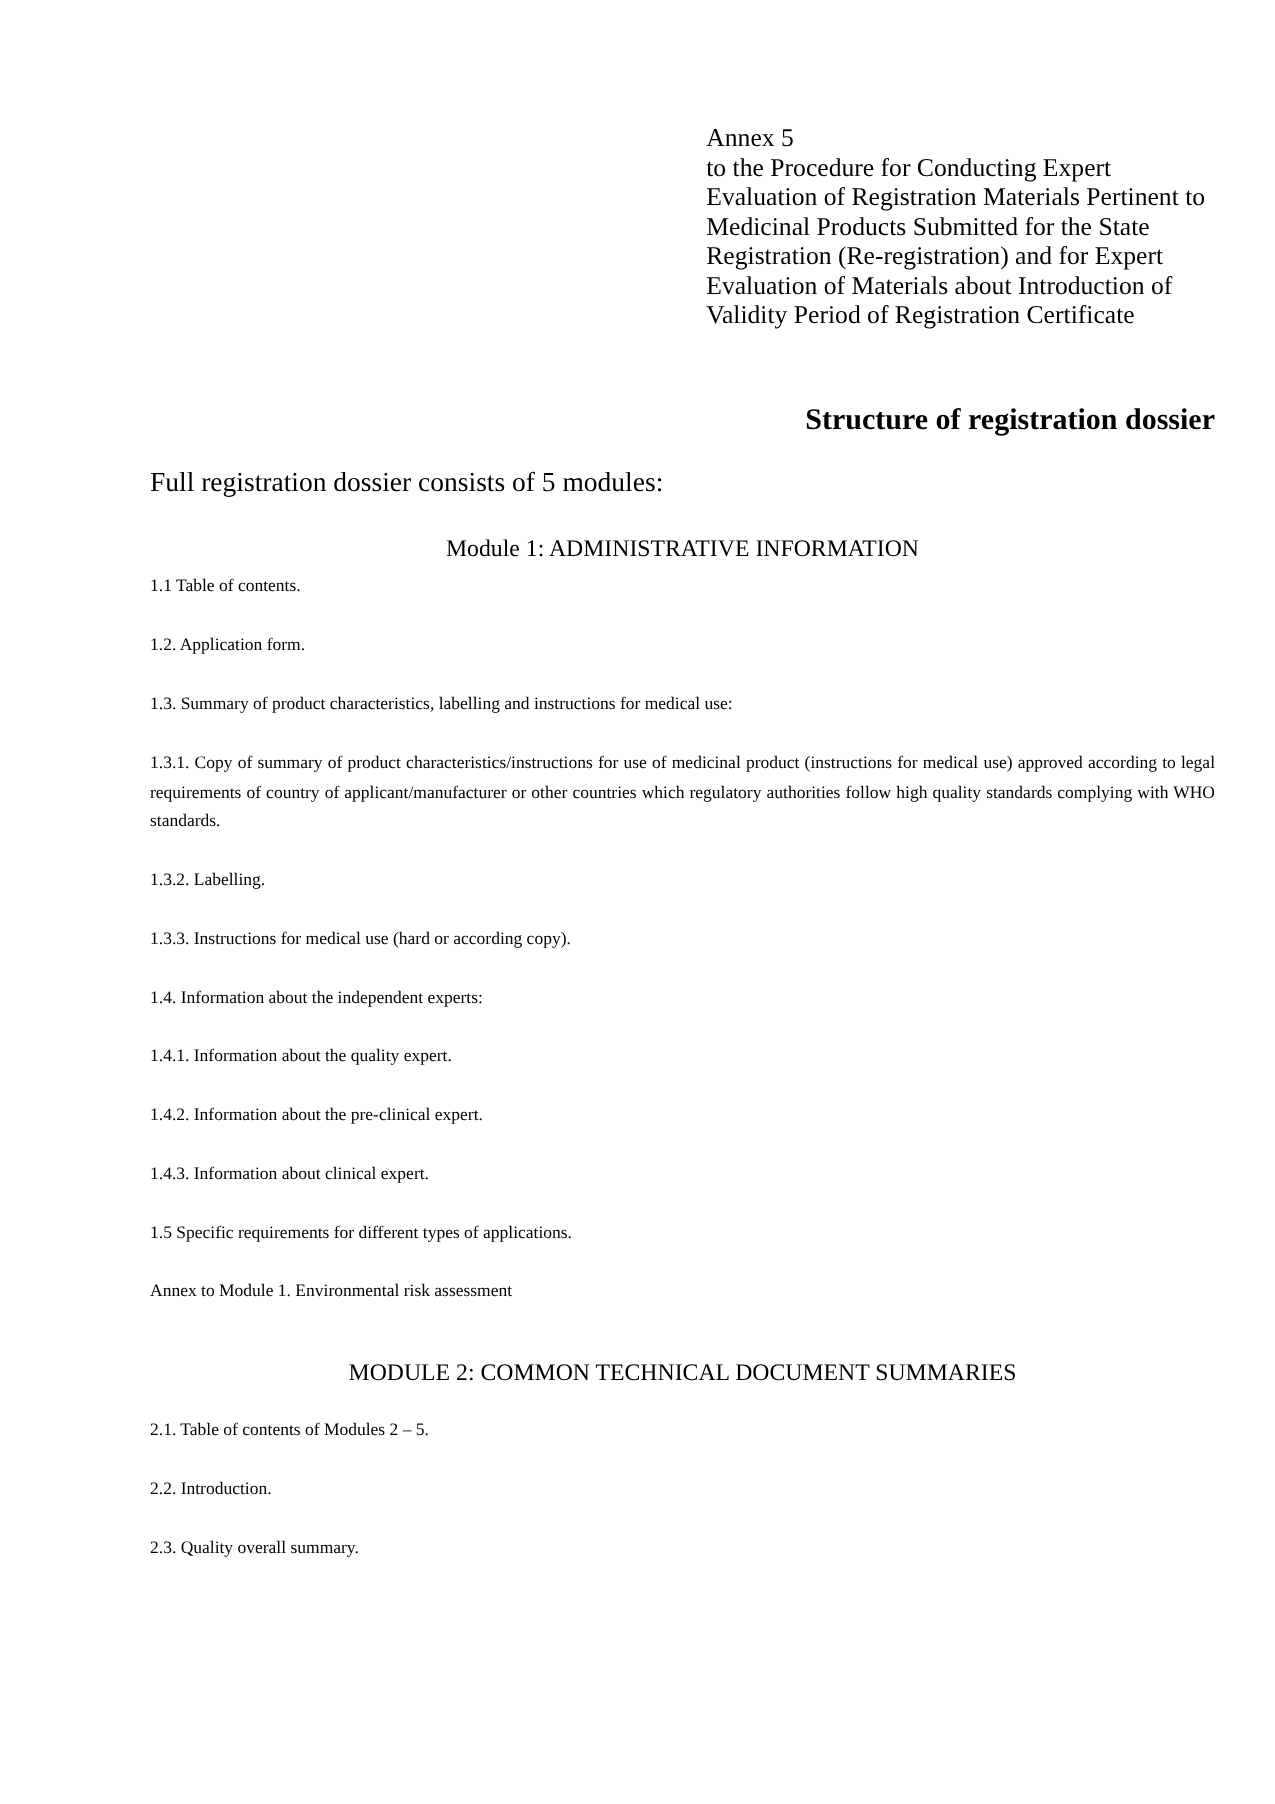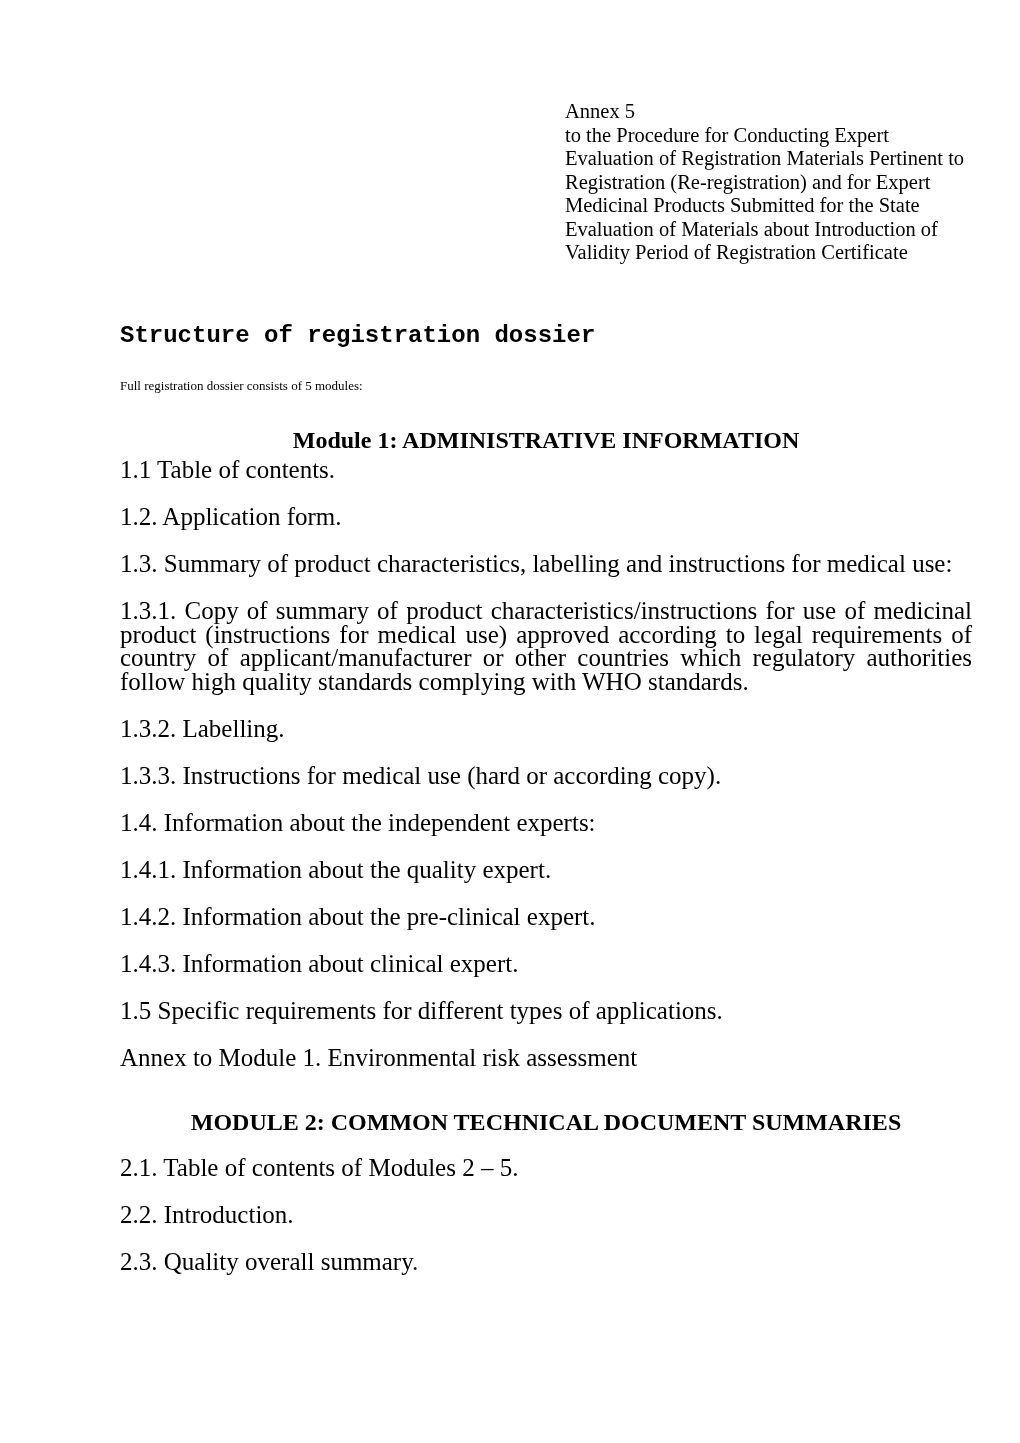--- a/index.html
+++ b/index.html
@@ -23,57 +23,56 @@
     margin-left: 445px; 
     font-size: 20.5px;
     line-height: 23.5px;
   }
   .annex-block .annex-line { white-space: nowrap; }
   .doc-title {
     margin-top: 57px;
     font-size: 24px;
     line-height: 28px;
     font-weight: bold;
-    text-align: left;
-    font-family: Liberation Mono, monospace;
+    text-align: right;
   }
   .intro-para {
     margin-top: 24px;
-    font-size: 13px;
+    font-size: 22px;
     line-height: 23.5px;
   }
   .module-heading {
-    font-size: 24px;
+    font-size: 19px;
     line-height: 28px;
-    font-weight: bold;
+    font-weight: normal;
     text-align: center;
   }
   .module1-heading { margin-top: 29px; }
   .module2-heading { margin-top: 39px; }
   .para {
-    font-size: 25px;
+    font-size: 14px;
     line-height: 23.5px;
     margin-top: 23.5px;
     text-align: justify;
   }
   .para.first-after-heading { margin-top: 4px; }
   .para.first-in-module2 { margin-top: 20px; }
 </style>
 </head>
 <body>
 
 <div class="page">
   <div class="content">
 
     <div class="annex-block">
       <div class="annex-line">Annex 5</div>
       <div class="annex-line">to the Procedure for Conducting Expert</div>
       <div class="annex-line">Evaluation of Registration Materials Pertinent to</div>
+      <div class="annex-line">Medicinal Products Submitted for the State</div>
       <div class="annex-line">Registration (Re-registration) and for Expert</div>
-      <div class="annex-line">Medicinal Products Submitted for the State</div>
       <div class="annex-line">Evaluation of Materials about Introduction of</div>
       <div class="annex-line">Validity Period of Registration Certificate</div>
     </div>
 
     <h1 class="doc-title">
       <span>Structure of registration dossier</span><br>
     </h1>
 
     <p class="intro-para">Full registration dossier consists of 5 modules:</p>
 

